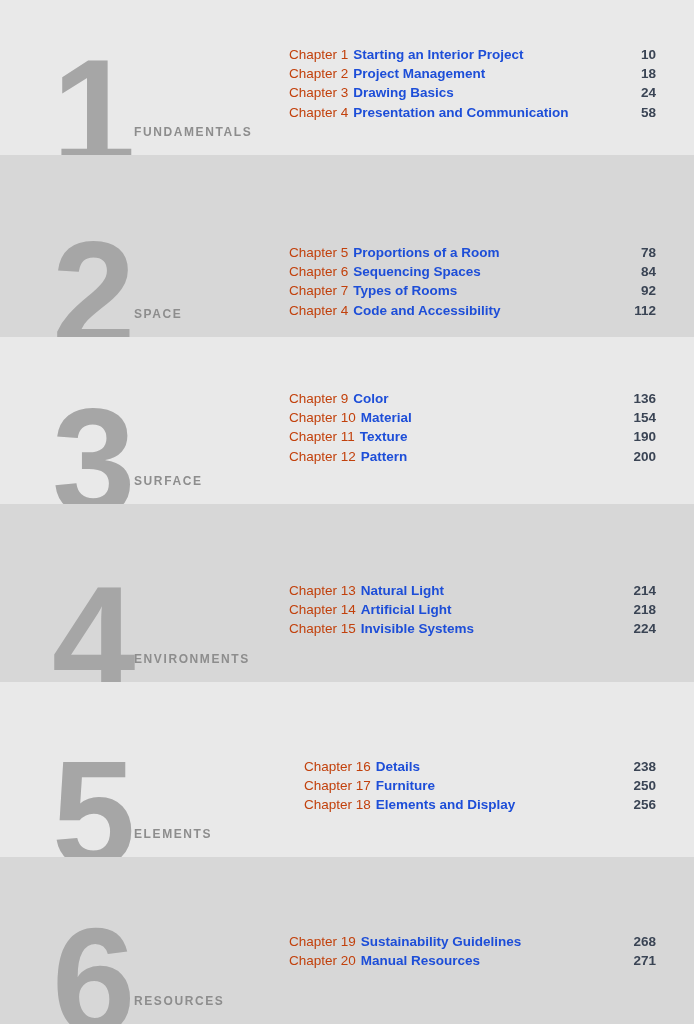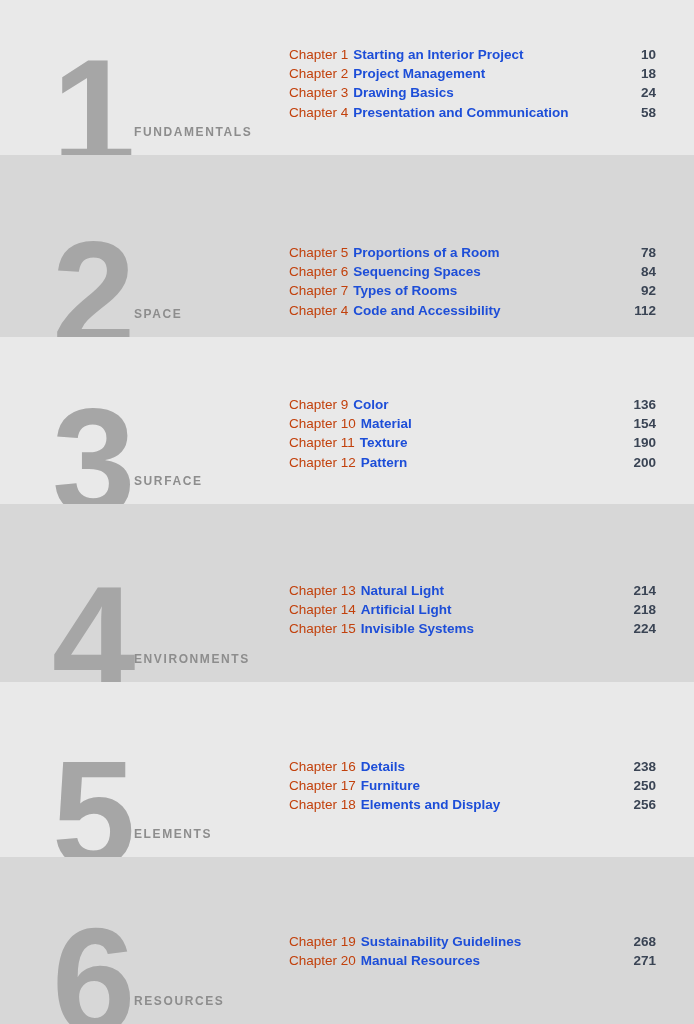--- a/index.html
+++ b/index.html
@@ -75,25 +75,25 @@
     color: #3a4454;
     text-align: center;
   }
 
   
   #sec-1 { height: 155px; }
   #sec-1 .chapter-list { top: 45px; }
   #sec-2 { height: 182px; }
   #sec-2 .chapter-list { top: 64px; margin-top: 24px; }
   #sec-3 { height: 167px; }
-  #sec-3 .chapter-list { top: 58px; }
+  #sec-3 .chapter-list { top: 52px; }
   #sec-4 { height: 178px; }
   #sec-4 .chapter-list { top: 77px; }
   #sec-5 { height: 175px; }
-  #sec-5 .chapter-list { top: 75px; }
+  #sec-5 .chapter-list { top: 75px; margin-left: 15px; }
   #sec-6 { height: 167px; }
   #sec-6 .chapter-list { top: 75px; }
 </style>
 </head>
 <body>
 
 <div class="toc">
 
   <div class="section light" id="sec-1">
     <div class="big-number">1</div>

